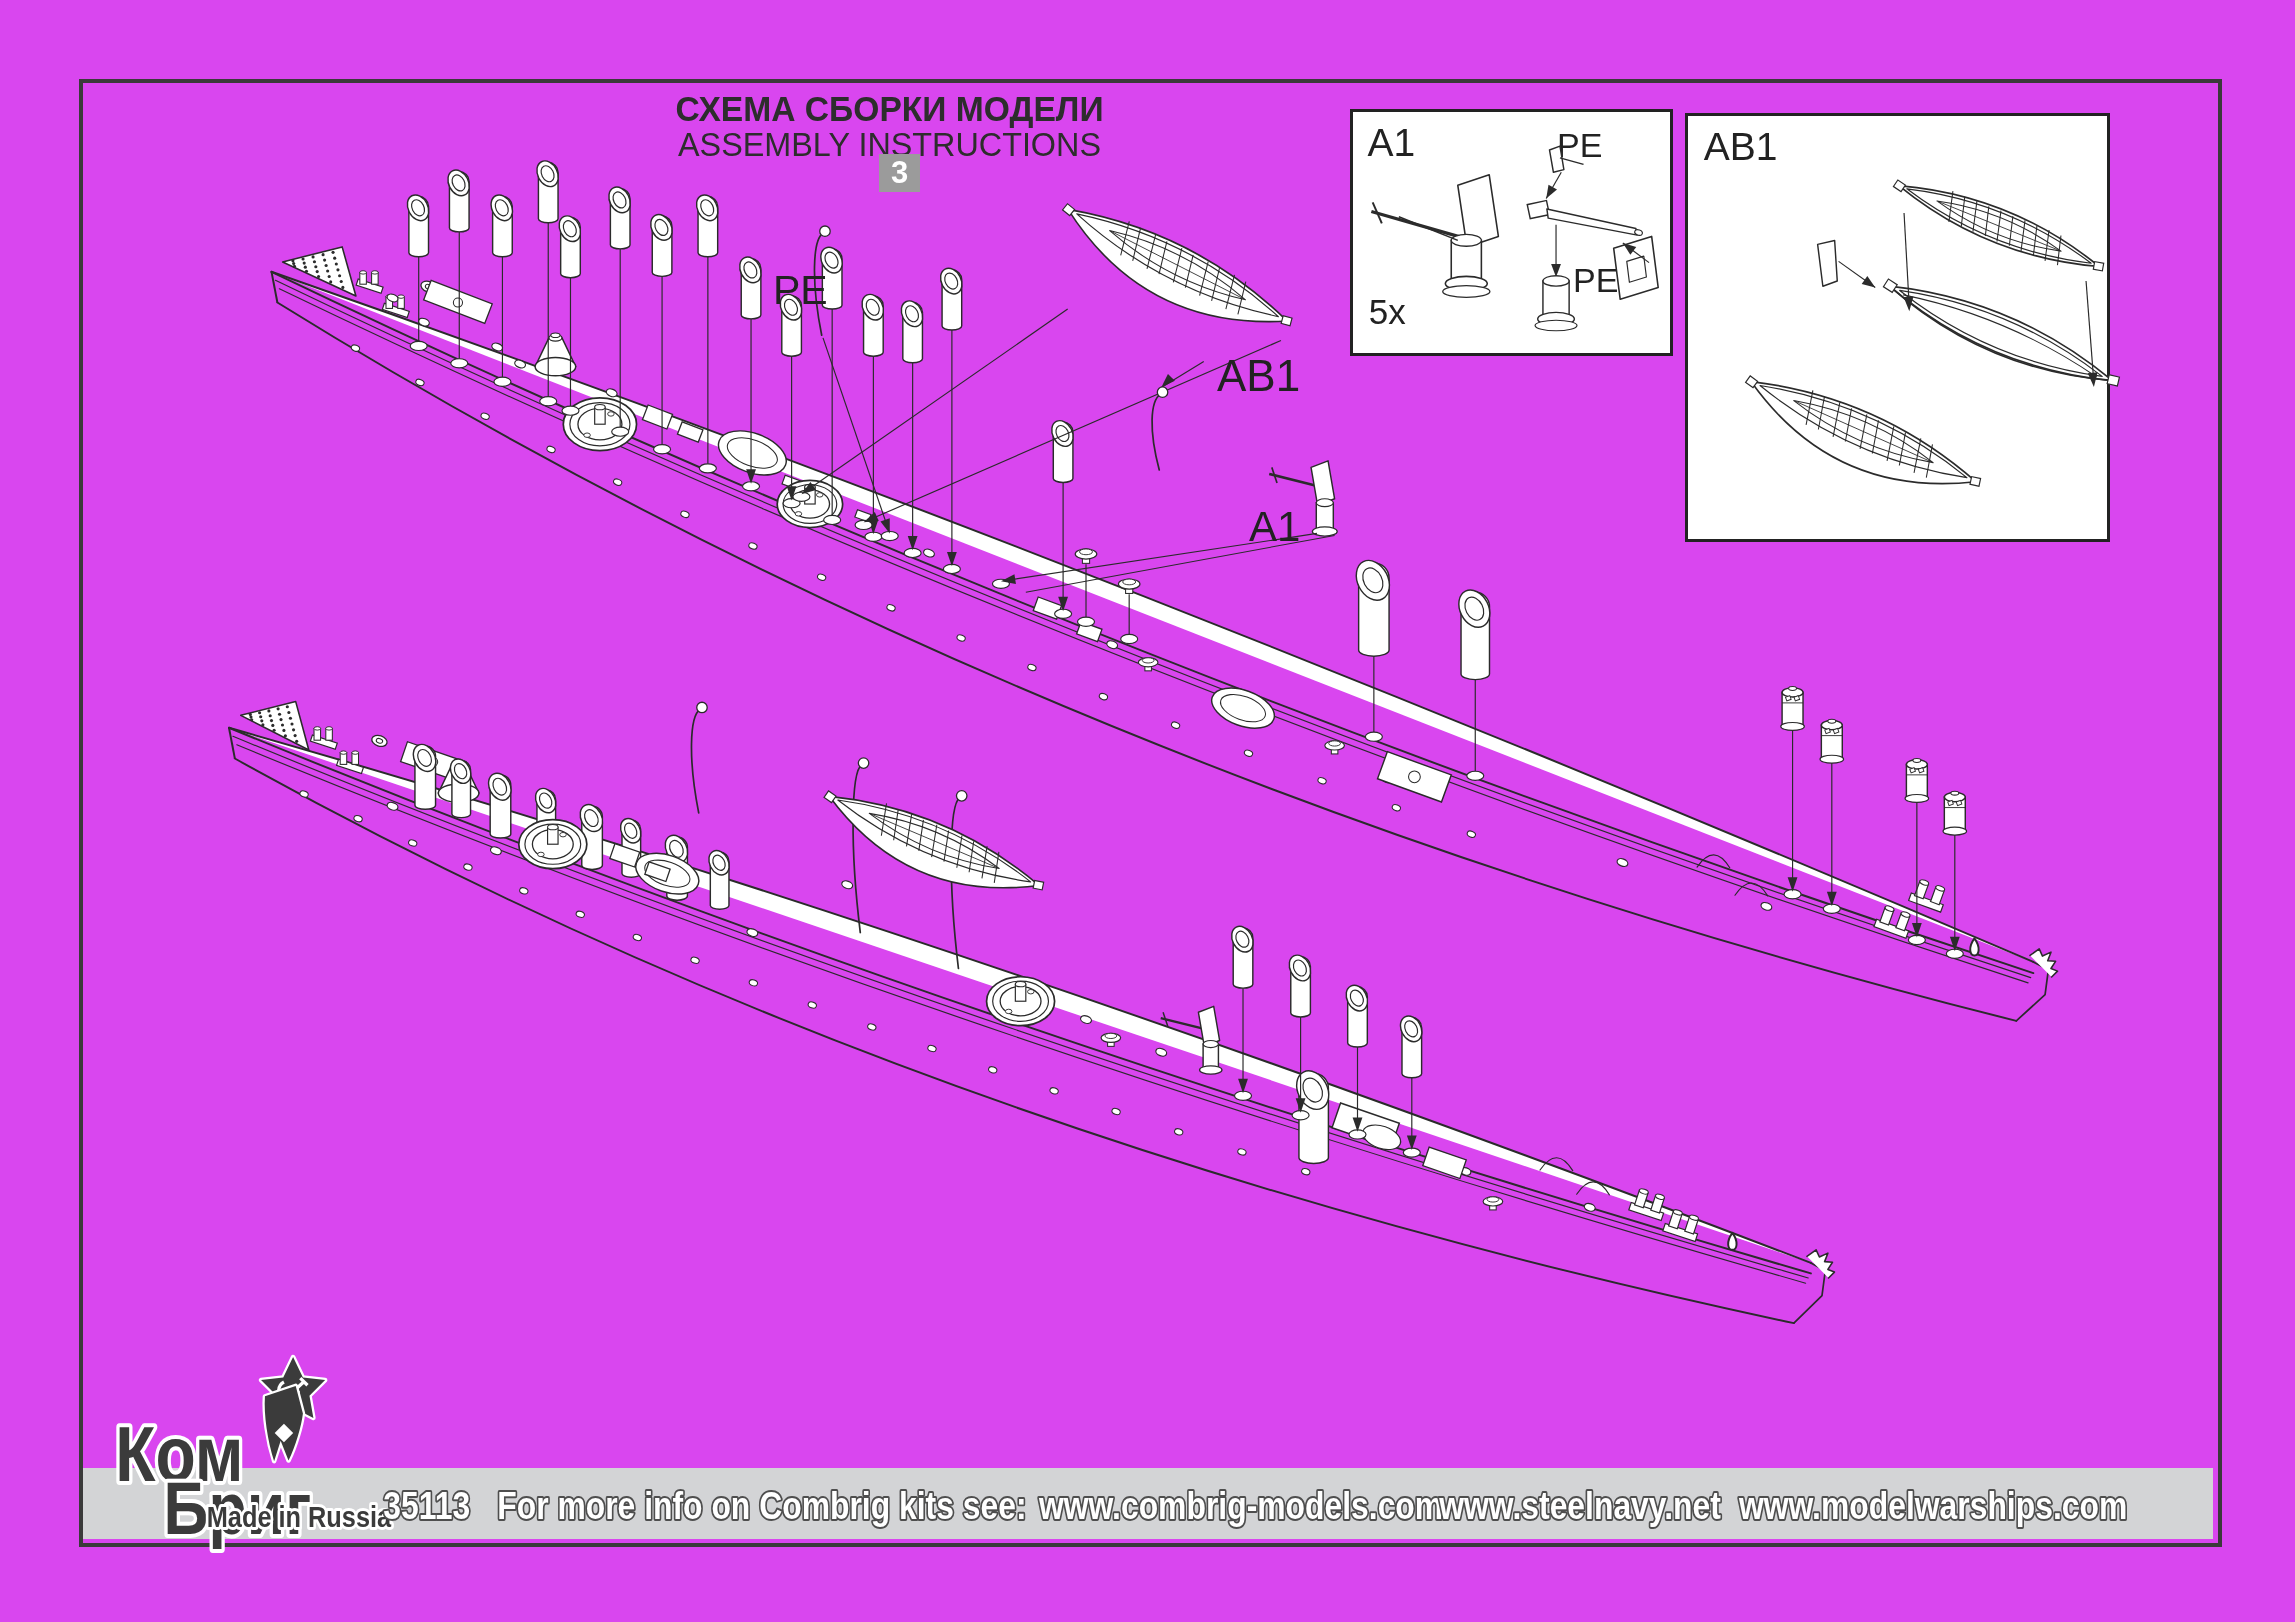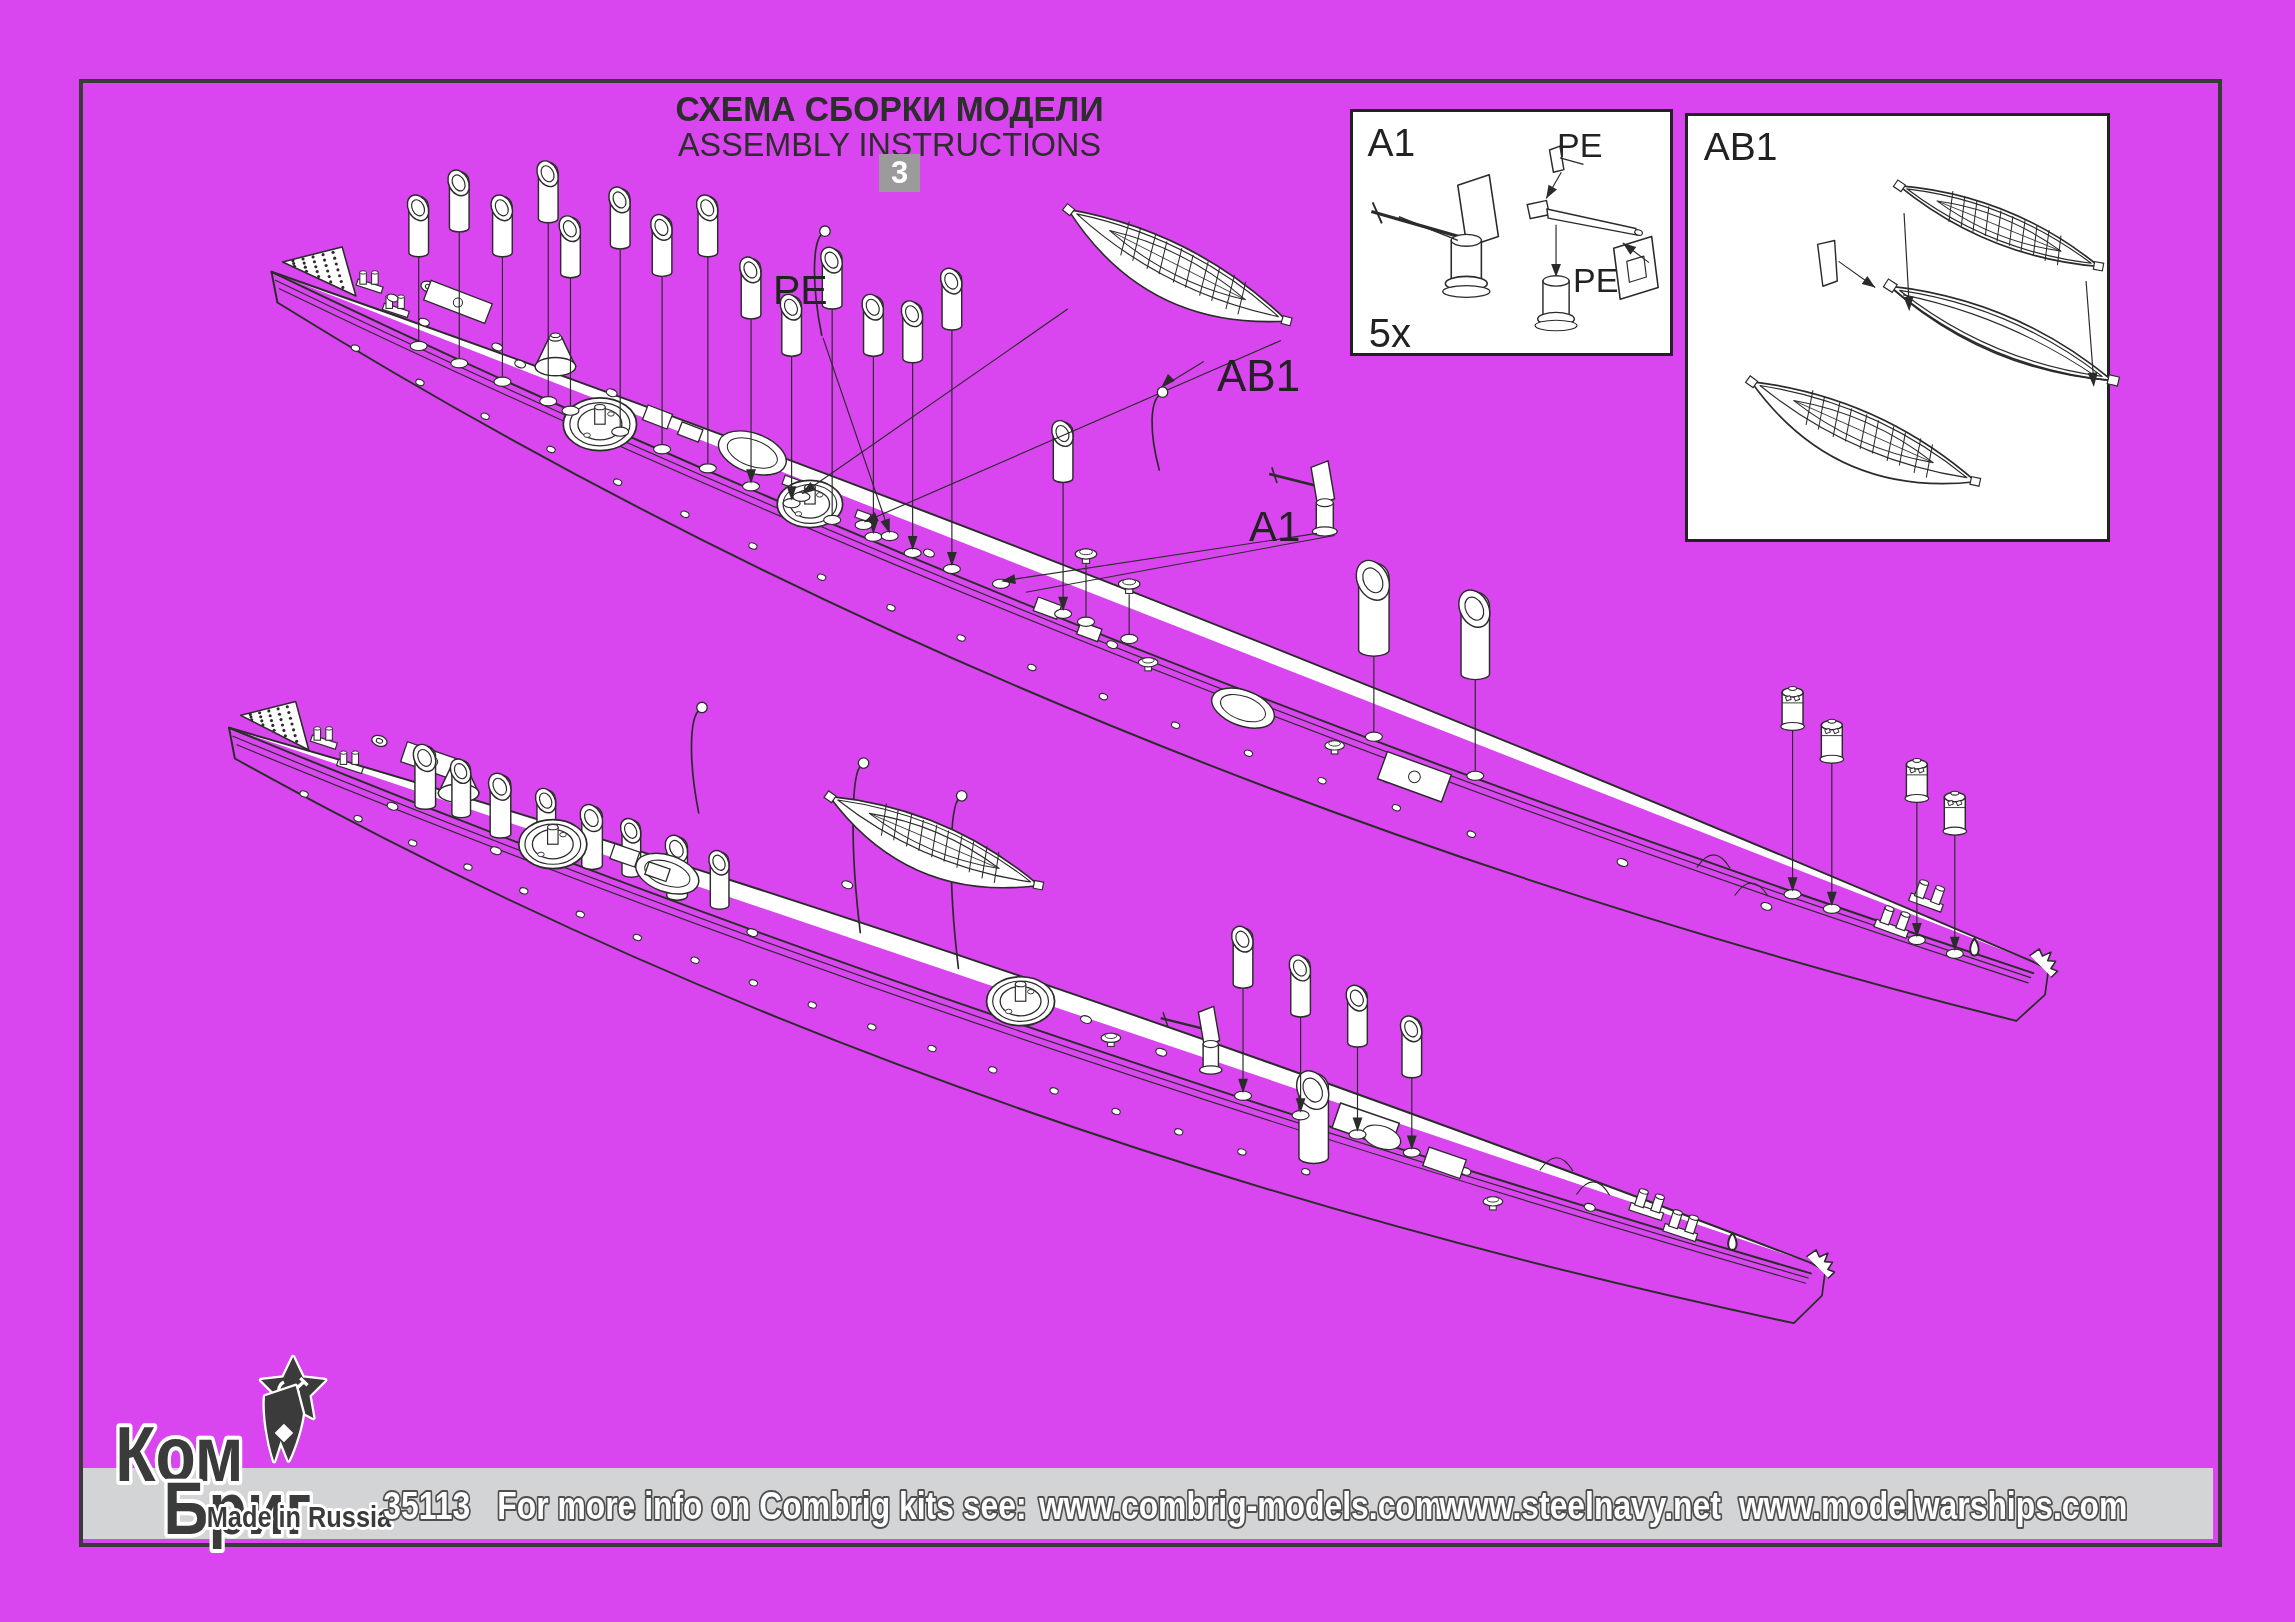--- a/index.html
+++ b/index.html
@@ -697,21 +697,21 @@
   <div class="badge">3</div>
 
   <div class="callout" style="left:773px;top:267px;">PE</div>
   <div class="callout" style="left:1217px;top:351px;font-size:44px;">AB1</div>
   <div class="callout" style="left:1249px;top:503px;font-size:42px;">A1</div>
 
   <div class="inset" style="left:1350px;top:109px;width:317px;height:241px;">
     <div class="inset-label" style="left:14.4px;top:9.2px;">A1</div>
     <div class="inset-label" style="left:204px;top:14.4px;font-size:34px;">PE</div>
     <div class="inset-label" style="left:220px;top:149px;font-size:34px;">PE</div>
-    <div class="inset-label" style="left:15.7px;top:199px;font-size:40px;">5x</div>
+    <div class="inset-label" style="left:15.7px;top:180px;font-size:35px;">5x</div>
     <svg id="a1svg" width="317" height="241" viewBox="0 0 484 368">
         <g>
           <line x1="28" y1="152" x2="182" y2="196" stroke="#2b2b2b" stroke-width="5"></line>
           <line x1="30" y1="138" x2="44" y2="170" stroke="#2b2b2b" stroke-width="3"></line>
           <path d="M160,112 L208,96 L222,190 L174,206 Z" fill="#fff" stroke="#2b2b2b" stroke-width="2.4" stroke-linejoin="round" stroke-linecap="round"></path>
           <rect x="150" y="196" width="46" height="64" transform="rotate(0 173 228)" fill="#fff" stroke="#2b2b2b" stroke-width="2.4"></rect>
           <ellipse cx="173" cy="196" rx="23" ry="9" transform="rotate(0 173 196)" fill="#fff" stroke="#2b2b2b" stroke-width="2"></ellipse>
           <ellipse cx="173" cy="262" rx="32" ry="11" transform="rotate(0 173 262)" fill="#fff" stroke="#2b2b2b" stroke-width="2.4"></ellipse>
           <ellipse cx="173" cy="274" rx="36" ry="9" transform="rotate(0 173 274)" fill="#fff" stroke="#2b2b2b" stroke-width="2"></ellipse>
           <line x1="70" y1="160" x2="160" y2="196" stroke="#2b2b2b" stroke-width="2.4"></line>

